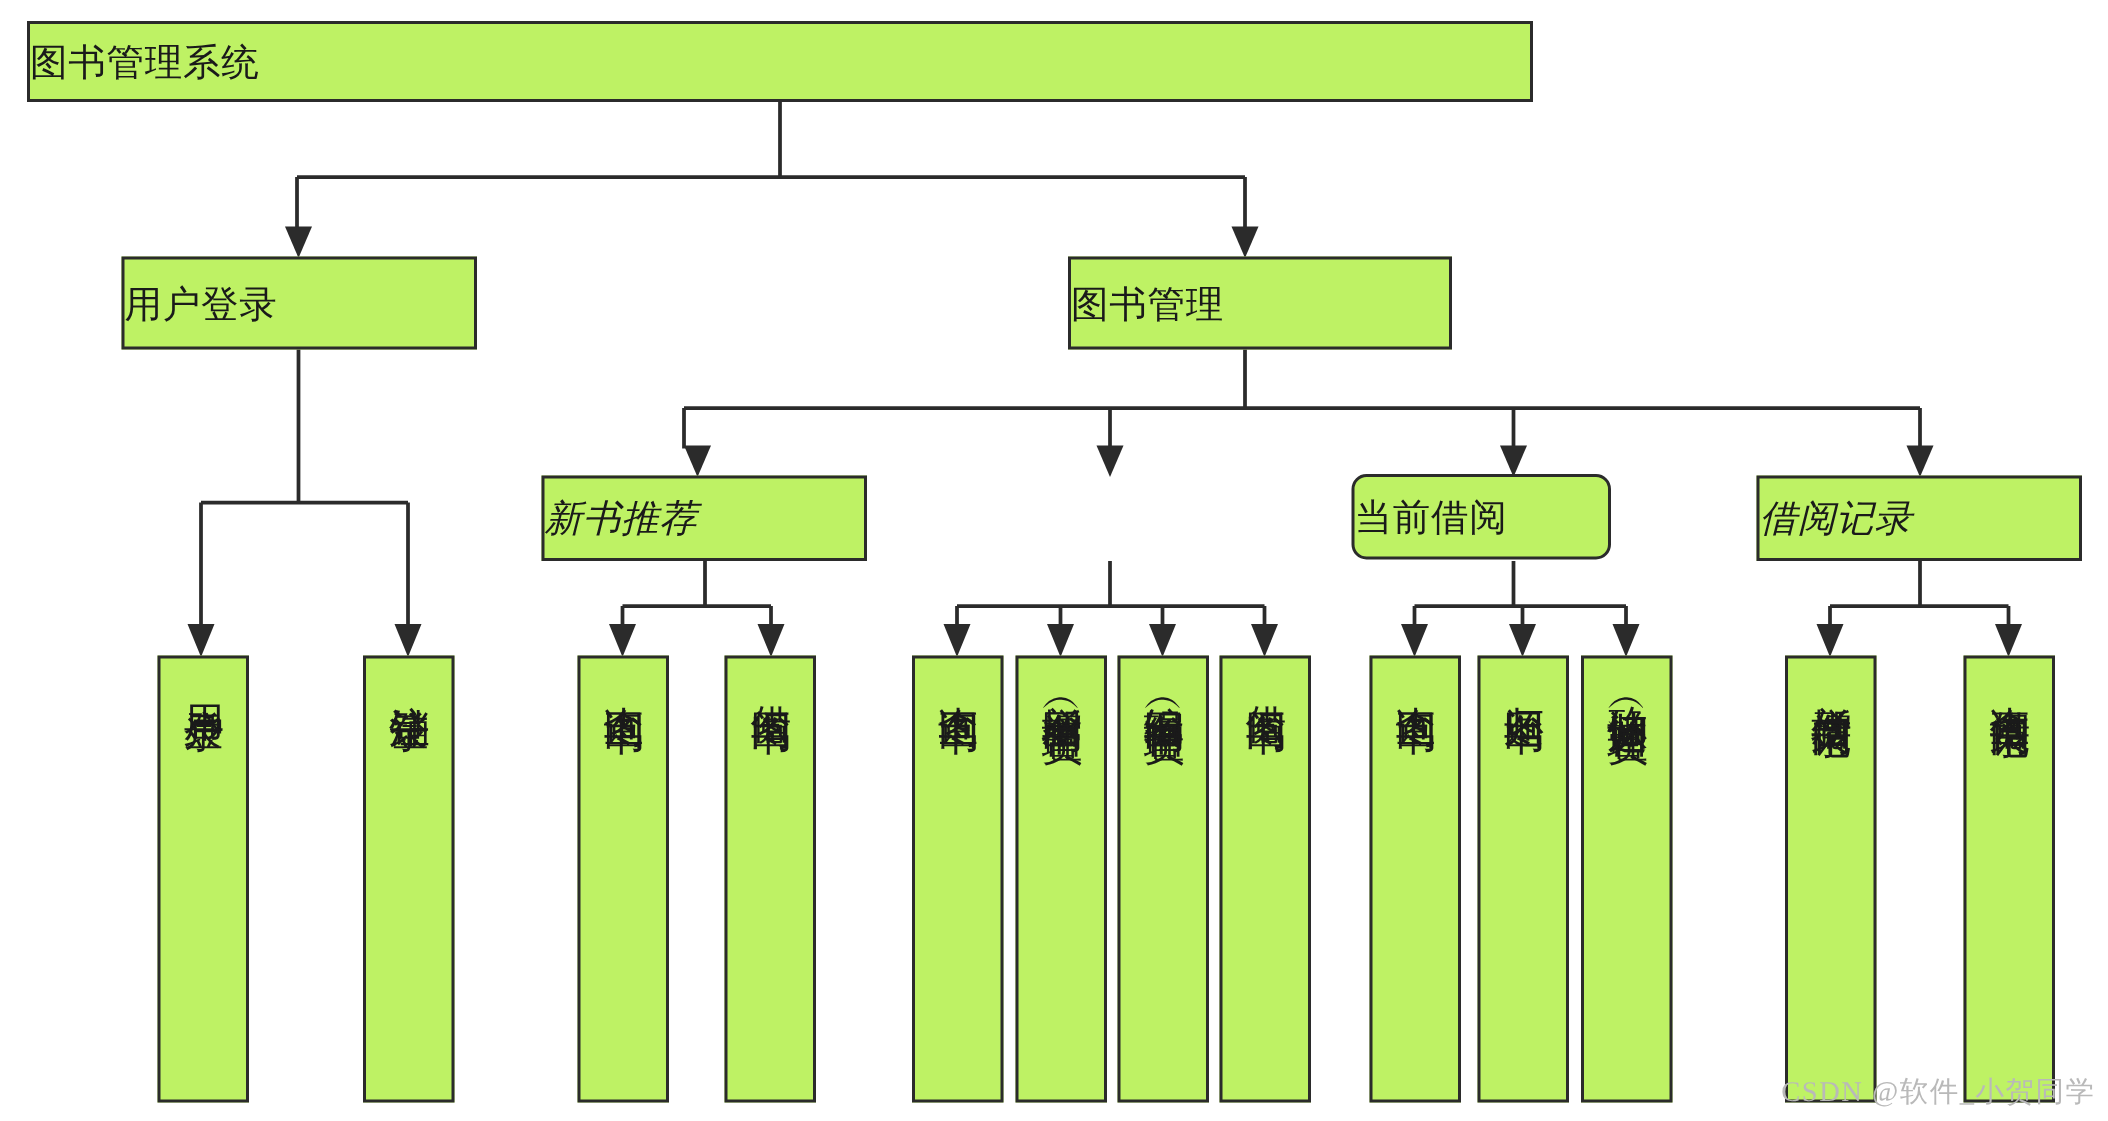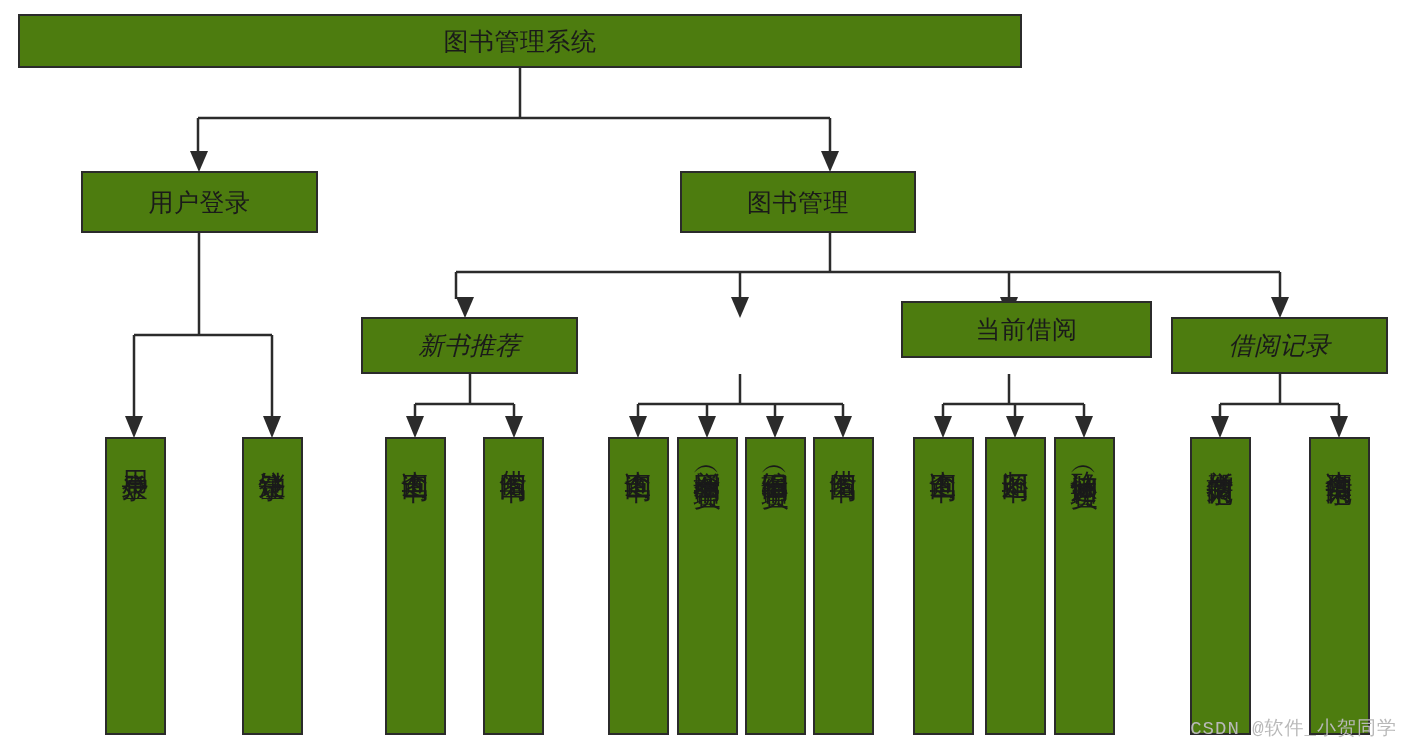--- a/index.html
+++ b/index.html
@@ -22,24 +22,23 @@
     left: 0;
     top: 0;
     width: 1405px;
     height: 747px;
     pointer-events: none;
   }
   .node {
     position: absolute;
     box-sizing: border-box;
     border: 2.5px solid #2b2b2b;
-    background: #4d7c0f;
+    background: #bef264;
     display: flex;
     align-items: center;
-    justify-content: center;
     color: #1a1a1a;
   }
   .node .label {
     display: block;
     text-align: center;
     line-height: 1.08;
     letter-spacing: 0.5px;
   }
   
   .node.h .label {
@@ -61,21 +60,21 @@
     margin: 0 auto;
   }
   .watermark {
     position: absolute;
     right: 8px;
     bottom: 6px;
     font-size: 19px;
     color: #b9b9b9;
     letter-spacing: 1px;
     white-space: nowrap;
-    font-family: Liberation Mono, monospace;
+    font-family: Liberation Serif, serif;
   }
 </style>
 </head>
 <body>
 
 <div id="stage">
 
   <svg class="wires" viewBox="0 0 1405 747" xmlns="http://www.w3.org/2000/svg">
     <g stroke="#2b2b2b" stroke-width="2.5" fill="none" stroke-linecap="butt">
 
@@ -147,30 +146,30 @@
   </svg>
 
   <div class="node h" style="left:18px; top:14px; width:1004px; height:54px;">
     <span class="label">图书管理系统</span>
   </div>
 
   <div class="node h" style="left:81px; top:171px; width:237px; height:62px;">
     <span class="label">用户登录</span>
   </div>
 
-  <div class="node h" style="left:680px; top:171px; width:236px; height:62px;">
+  <div class="node h" style="left:712px; top:171px; width:256px; height:62px;">
     <span class="label">图书管理</span>
   </div>
 
   <div class="node h" style="left:361px; top:317px; width:217px; height:57px;font-style:italic;">
     <span class="label">新书推荐</span>
   </div>
 
 
-  <div class="node h" style="left:901px; top:301px; width:251px; height:57px;">
+  <div class="node h" style="left:901px; top:316px; width:173px; height:57px;border-radius:10px;">
     <span class="label">当前借阅</span>
   </div>
 
   <div class="node h" style="left:1171px; top:317px; width:217px; height:57px;font-style:italic;">
     <span class="label">借阅记录</span>
   </div>
 
   <div class="node v" style="left:105px; top:437px; width:61px; height:298px;">
     <span class="label">用户登录</span>
   </div>

